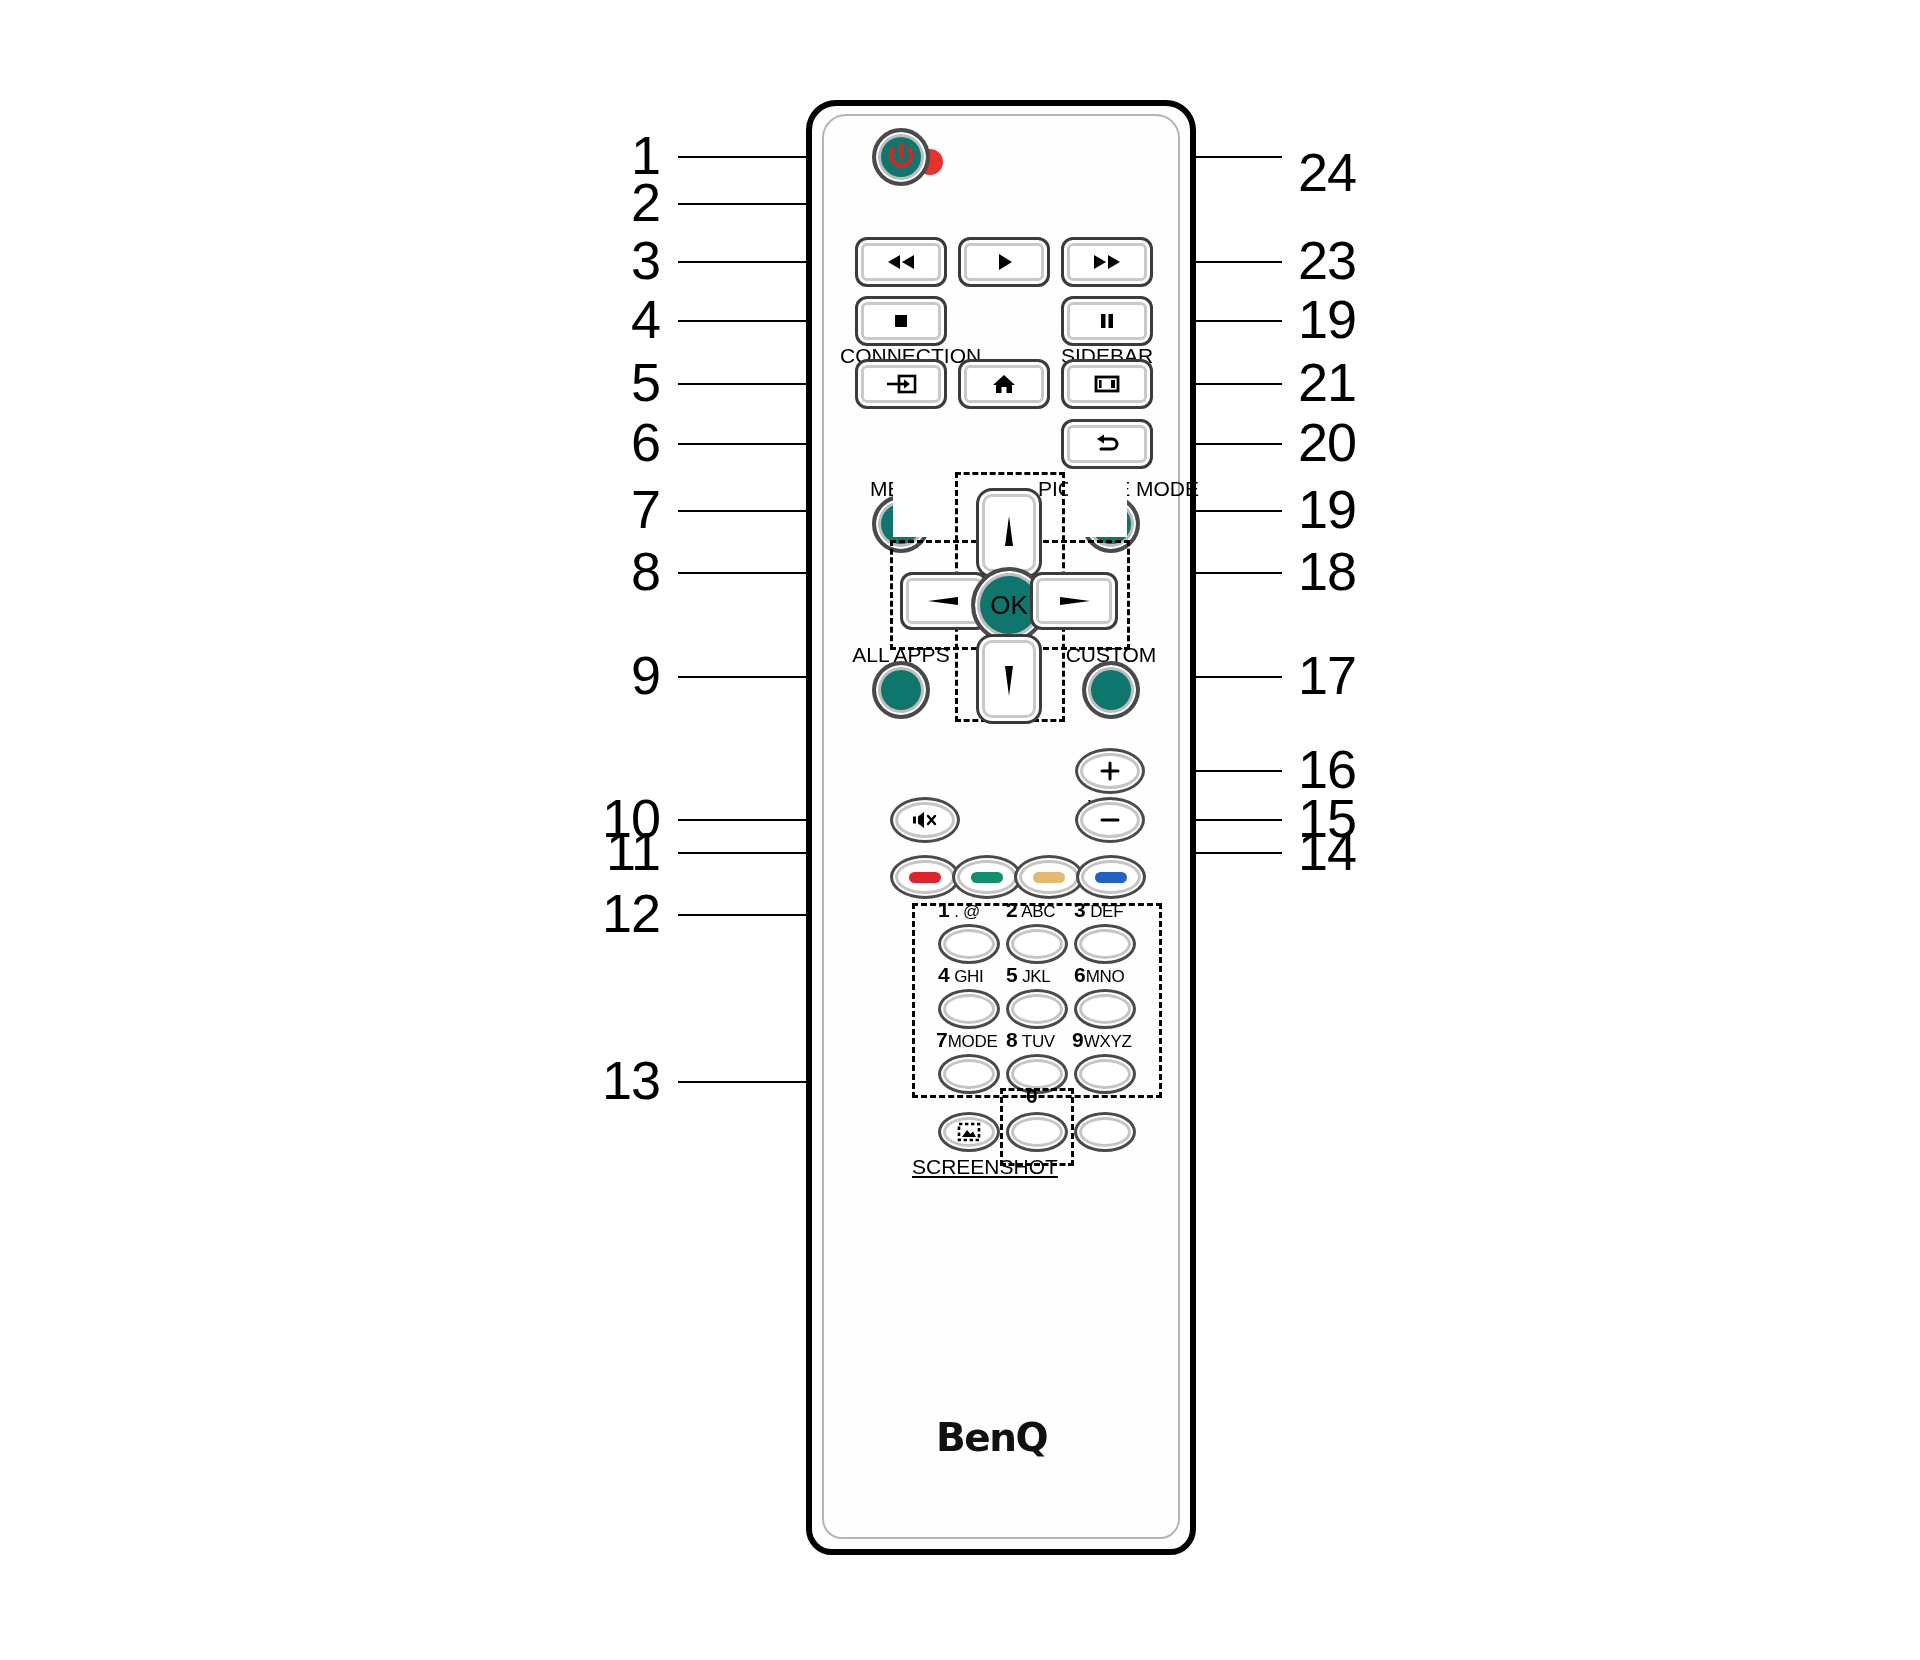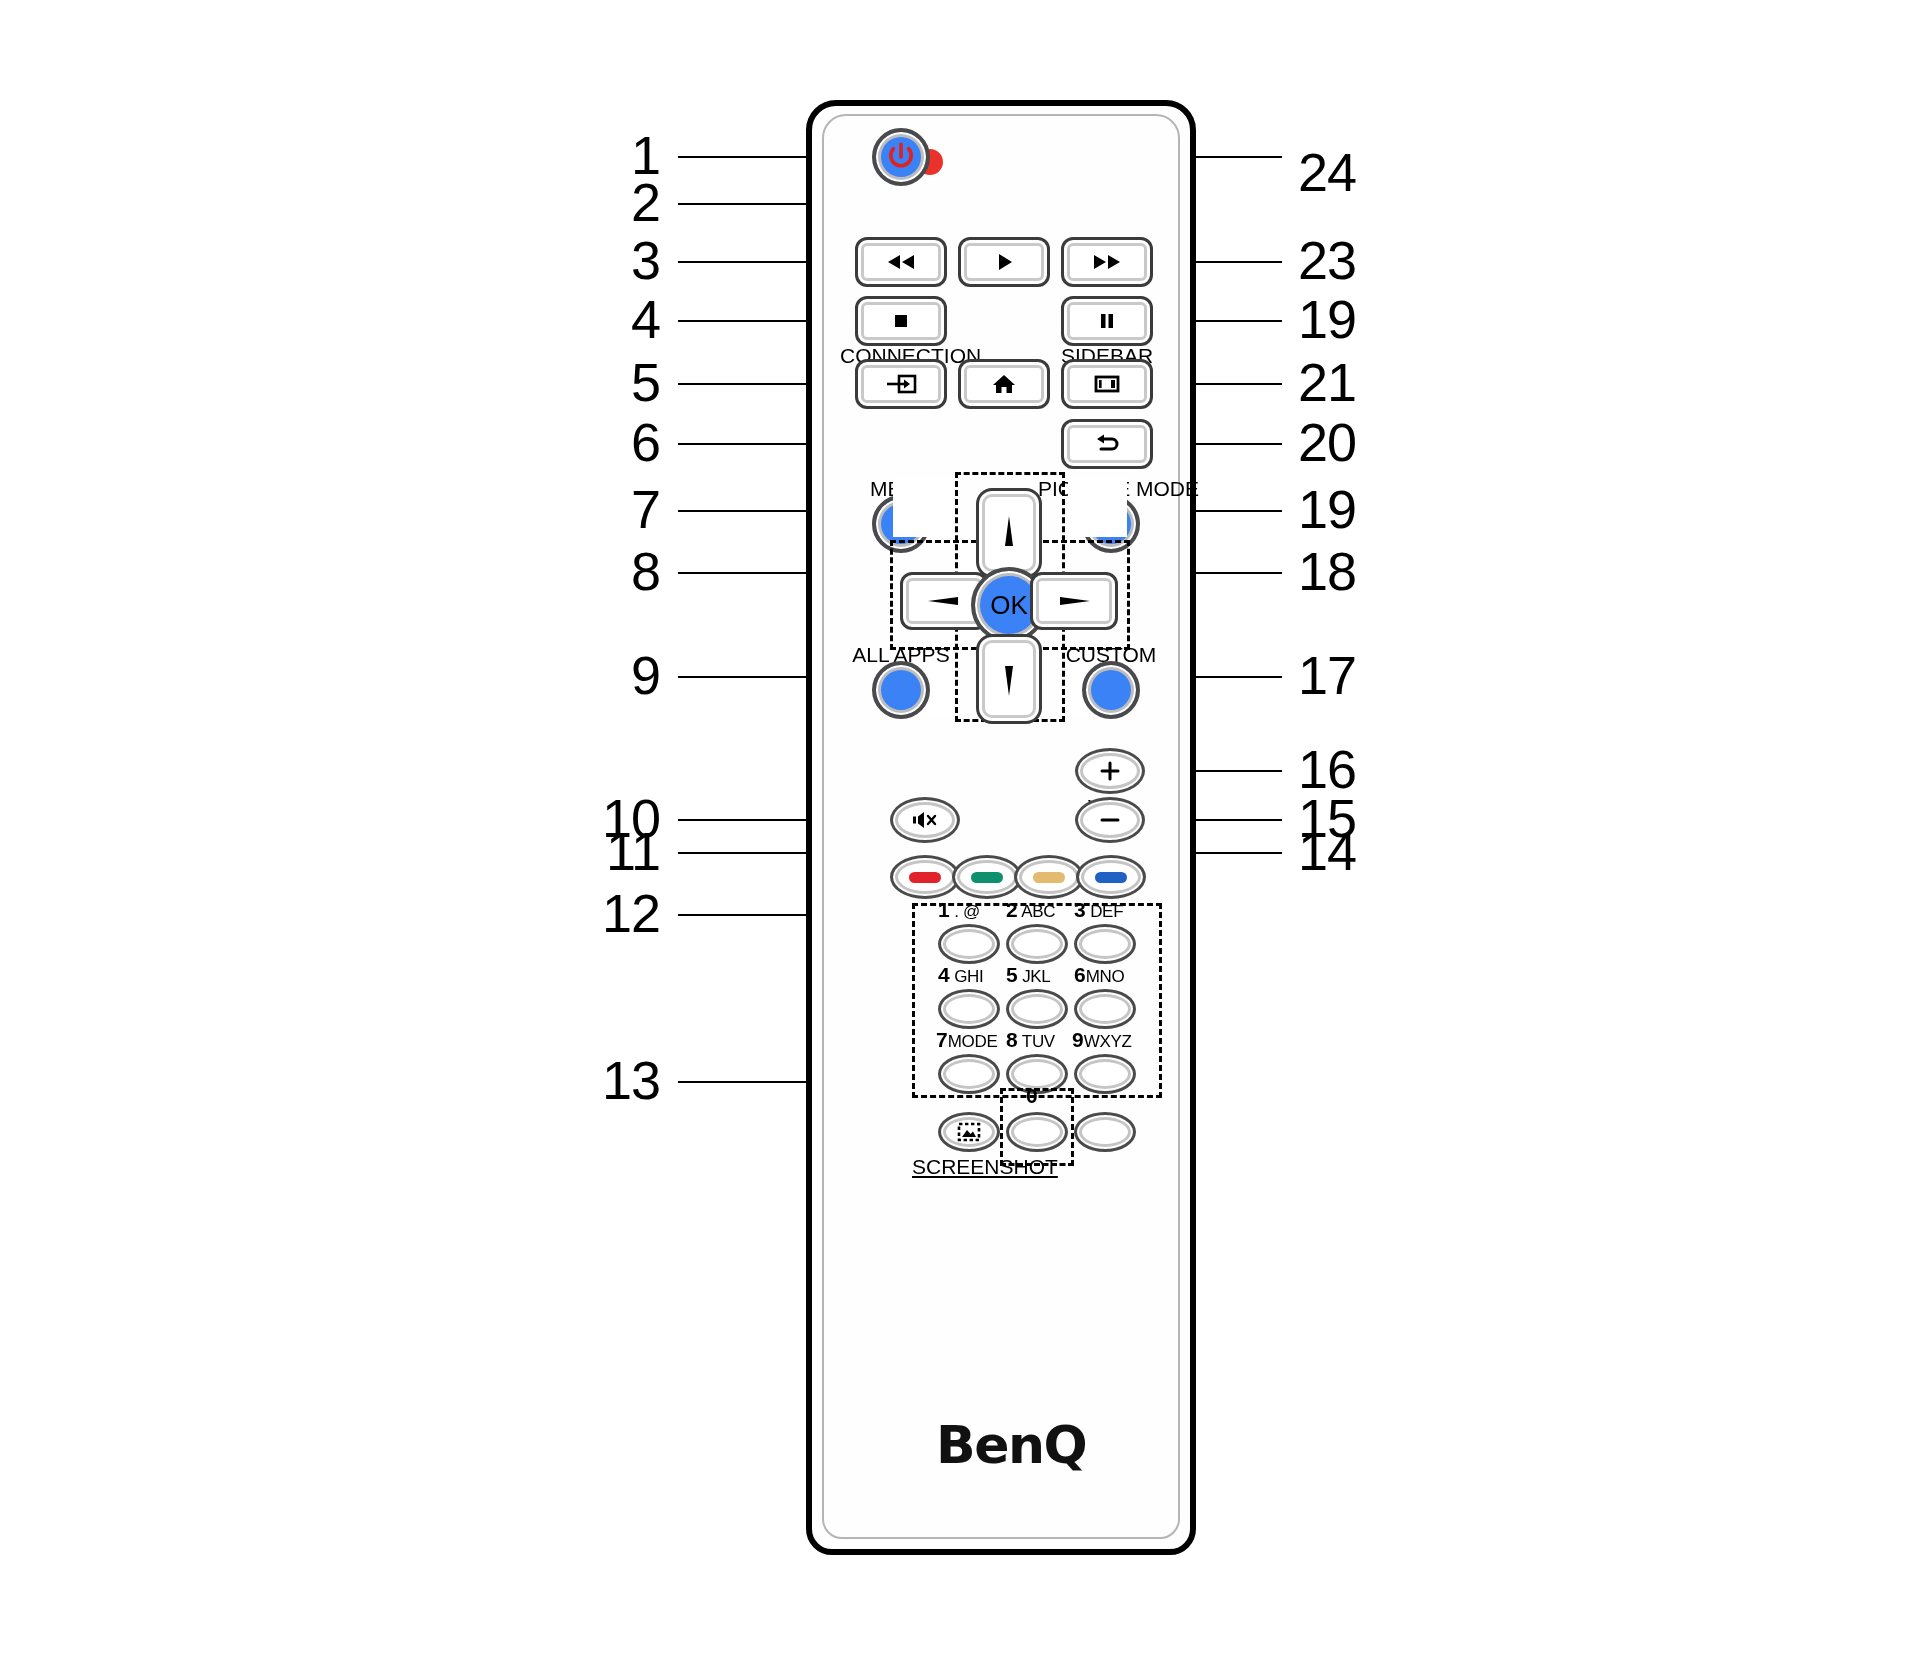--- a/index.html
+++ b/index.html
@@ -66,21 +66,21 @@
   .key-tall {
     border: 3px solid #3b3b3b;
     border-radius: 16px;
     background: #fff;
     box-shadow: inset 0 0 0 3px #fff, inset 0 0 0 6px #c9c9c9;
   }
   
   .key-round {
     border: 4px solid #4a4a4a;
     border-radius: 50%;
-    background: #3b82f6;
+    background: #0f766e;
     box-shadow: inset 0 0 0 2px #fff, inset 0 0 0 5px #bdbdbd;
   }
   
   .key-oval {
     border: 3px solid #4a4a4a;
     border-radius: 50%;
     background: #fff;
     box-shadow: inset 0 0 0 2px #fff, inset 0 0 0 5px #c5c5c5;
   }
 
@@ -131,21 +131,21 @@
   .dashed-white-mask {
     position: absolute;
     background: #fff;
   }
 
   
   #benq {
     position: absolute;
     font-family: "DejaVu Sans", sans-serif;
     font-weight: 700;
-    font-size: 52px;
+    font-size: 39px;
     letter-spacing: -1.5px;
     color: #111;
   }
 
   .vol-text {
     position: absolute;
     font-size: 22px;
     color: #000;
   }
 </style>

